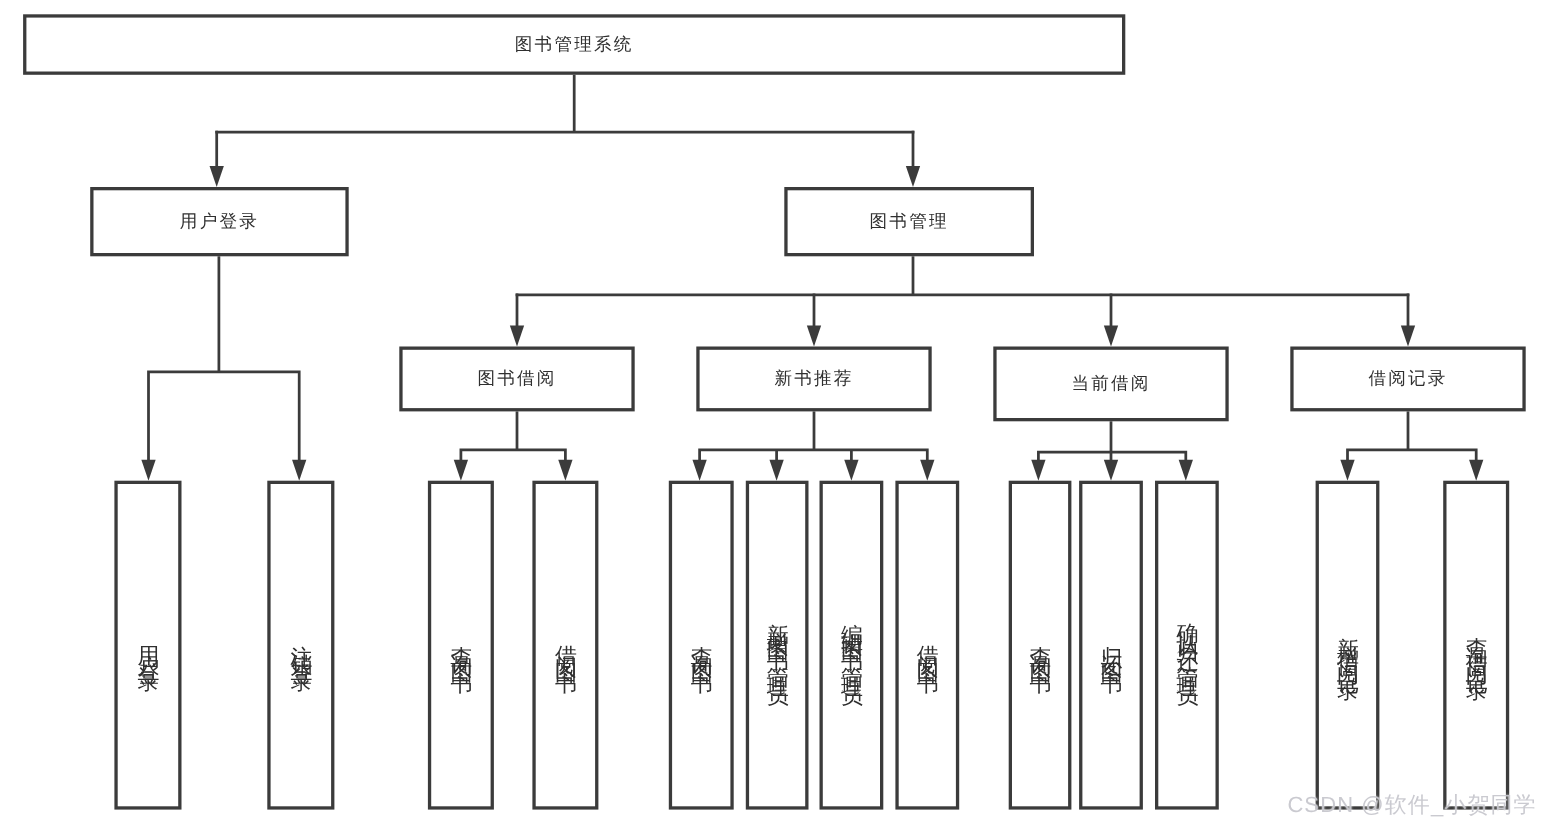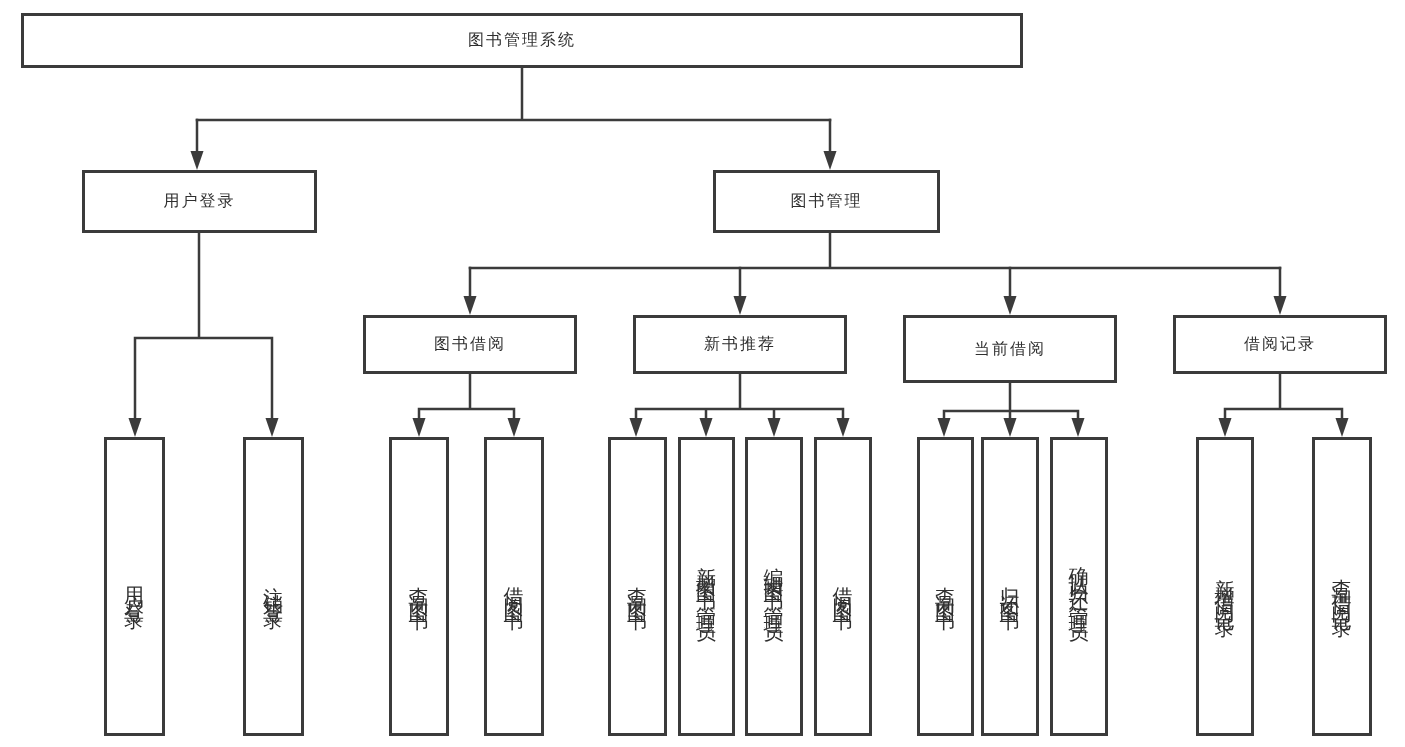--- a/index.html
+++ b/index.html
@@ -163,14 +163,15 @@
     <span class="lbl">确认归还（管理员）</span>
   </div>
 
   <div class="node vbox" style="left:1196px;top:437px;width:58px;height:299px">
     <span class="lbl">新增借阅记录</span>
   </div>
   <div class="node vbox" style="left:1312px;top:437px;width:60px;height:299px">
     <span class="lbl">查询借阅记录</span>
   </div>
 
+  <div id="watermark">CSDN @软件_小贺同学</div>
 
 </div>
 
 </body></html>

